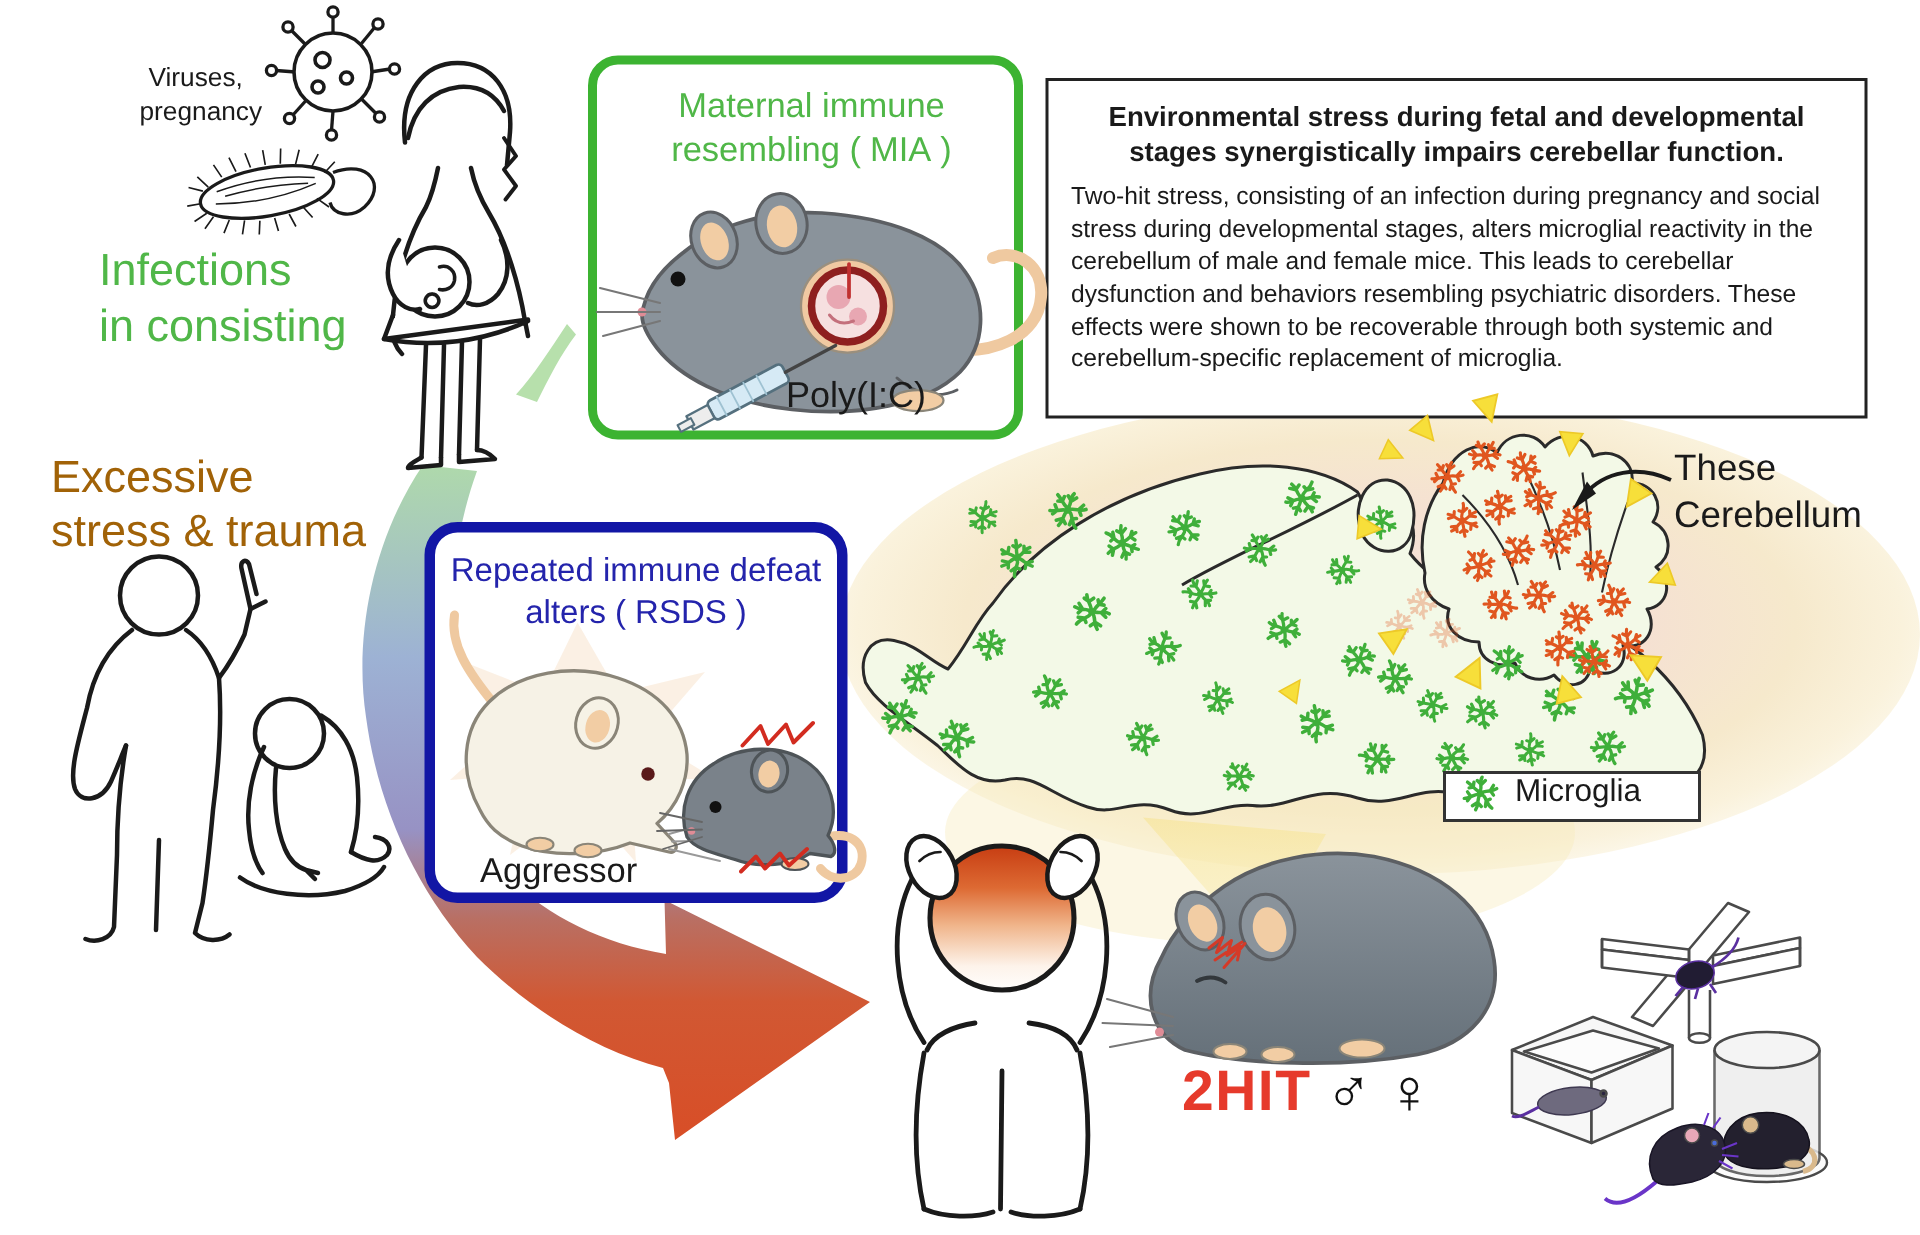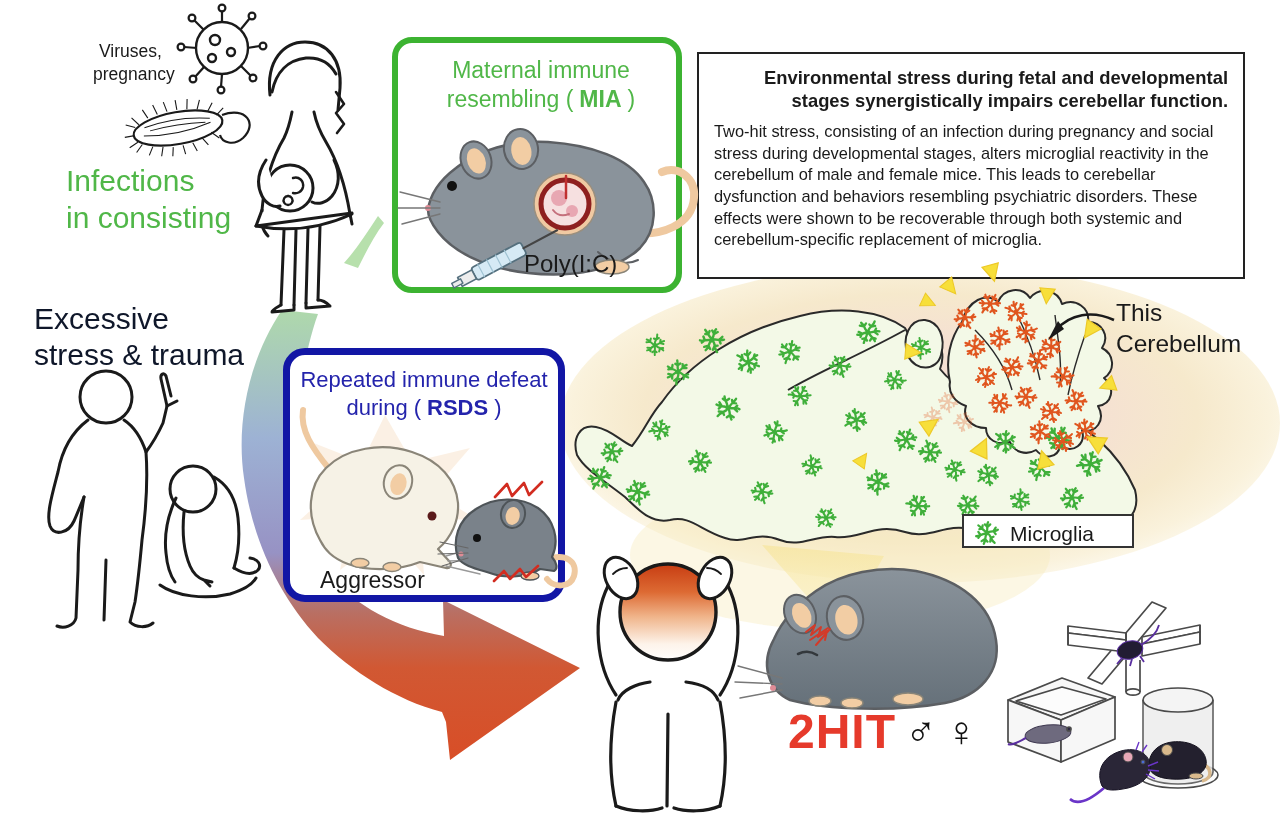--- a/index.html
+++ b/index.html
@@ -11,33 +11,33 @@
   #mia-panel{left:392px;top:37px;width:290px;height:256px;border:6px solid #3CB331;border-radius:20px;}
   #rsds-panel{left:283px;top:348px;width:282px;height:254px;border:7px solid #1216A5;border-radius:22px;}
   #summary-panel{left:697px;top:52px;width:548px;height:227px;border:2.5px solid #222;padding:12px 15px 8px;}
   #art{z-index:2;}
   .txt{position:absolute;z-index:3;}
   #pathogens-label{left:93px;top:40px;font-size:17.5px;line-height:23px;}
   #infections-label{left:66px;top:162px;font-size:30px;line-height:37px;color:#50B748;}
   #mia-title{left:392px;top:56px;width:298px;text-align:center;font-size:23px;line-height:29px;color:#50B748;}
   .acr-row{display:flex;justify-content:center;gap:6px;}
   #poly-label{left:524px;top:250px;font-size:24px;}
-  #summary-title{font-weight:bold;font-size:18.4px;line-height:1.25;text-align:right;}
+  #summary-title{font-weight:bold;font-size:18.4px;line-height:1.25;text-align:center;}
   #summary-body{font-size:16.4px;line-height:1.32;margin-top:9px;}
-  #stress-label{left:34px;top:301px;font-size:30px;line-height:36px;color:#0f172a;}
+  #stress-label{left:34px;top:301px;font-size:30px;line-height:36px;color:#a16207;}
   #rsds-title{left:283px;top:366px;width:282px;text-align:center;font-size:22px;line-height:28px;color:#2424AC;}
   #aggressor-label{left:320px;top:567px;font-size:23px;}
   #cerebellum-label{left:1116px;top:297px;font-size:24.5px;line-height:31px;}
   #legend-box{left:962px;top:514px;width:172px;height:34px;border:2px solid #333;background:#fff;
-              display:flex;align-items:flex-end;gap:10px;padding-left:10px;box-sizing:border-box;}
+              display:flex;align-items:flex-start;gap:10px;padding-left:10px;box-sizing:border-box;}
   #legend-label{font-size:21px;}
   #twohit-row{left:788px;top:704px;display:flex;align-items:center;gap:9px;}
-  #twohit-label{font-size:48px;font-weight:bold;color:#E63A2B;letter-spacing:1px;}
+  #twohit-label{font-size:38px;font-weight:bold;color:#E63A2B;letter-spacing:1px;}
   .sex{font-size:42px;color:#111;}
-  b{font-weight:bold;}
+  b{font-weight:normal;}
 </style>
 </head>
 <body>
 
 <div id="canvas">
 
   <svg id="bg-art" viewBox="0 0 1280 823">
     <defs>
       <radialGradient id="glowGrad" cx="50%" cy="48%" r="55%">
         <stop offset="0%" stop-color="#F7E3DA"></stop>
@@ -416,28 +416,28 @@
       </span>
   </div>
   <div class="txt" id="poly-label">Poly(I:C)</div>
   <div class="txt" id="stress-label">
     <span style="display:block">Excessive</span>
     <span style="display:block">stress &amp; trauma</span>
   </div>
   <div class="txt" id="rsds-title">
     <span style="display:block">Repeated immune defeat</span>
     <span class="acr-row">
-        <span>during (</span>
+        <span>alters (</span>
         <b>RSDS</b>
         <span>)</span>
       </span>
   </div>
   <div class="txt" id="aggressor-label">Aggressor</div>
   <div class="txt" id="cerebellum-label">
-    <span style="display:block">This</span>
+    <span style="display:block">These</span>
     <span style="display:block">Cerebellum</span>
   </div>
   <div class="txt" id="legend-box">
     <svg width="26" height="26" viewBox="-12 -12 24 24" style="color:#3FAF3A">
         <use href="#mg"></use>
       </svg>
     <span id="legend-label">Microglia</span>
   </div>
   <div class="txt" id="twohit-row">
     <span id="twohit-label">2HIT</span>

